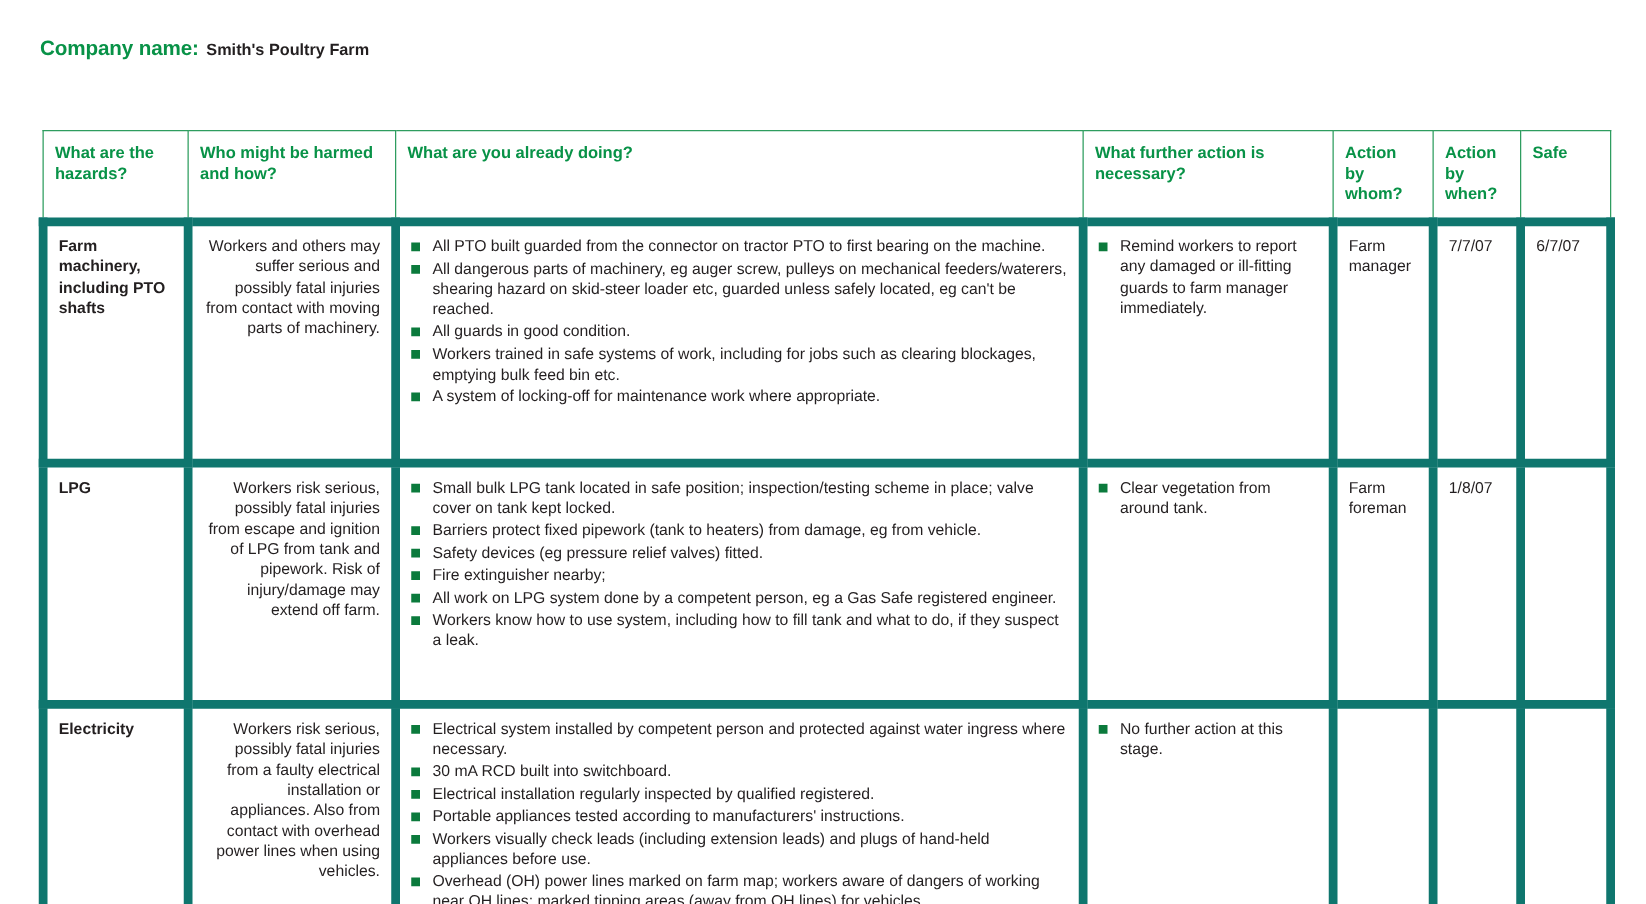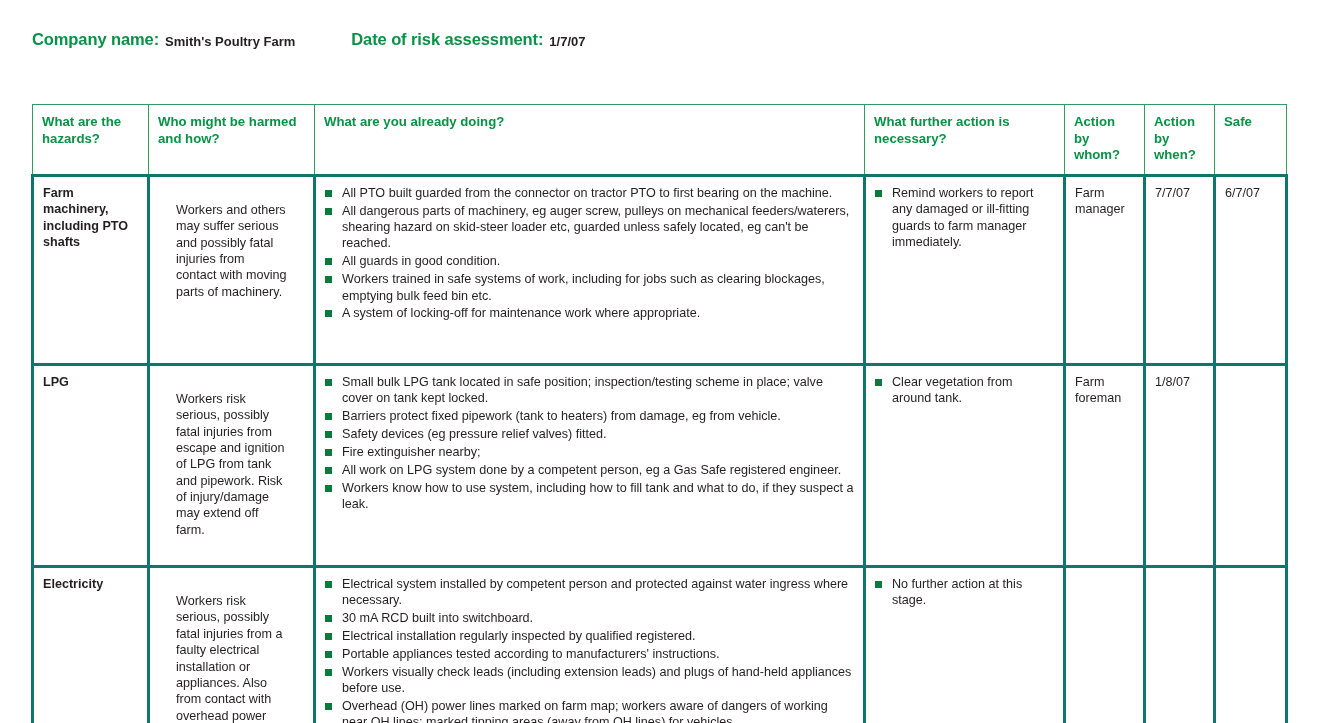--- a/index.html
+++ b/index.html
@@ -17,21 +17,21 @@
 
   
   .doc-header {
     position: absolute;
     left: 32px;
     top: 30px;
     display: flex;
     align-items: baseline;
     white-space: nowrap;
   }
-  .hdr-group { display: flex; align-items: flex-end; }
+  .hdr-group { display: flex; align-items: center; }
   .hdr-label {
     color: #089247;
     font-weight: bold;
     font-size: 16.5px;
     letter-spacing: -0.1px;
   }
   .hdr-value {
     color: #231f20;
     font-weight: bold;
     font-size: 13px;
@@ -44,21 +44,21 @@
     position: absolute;
     left: 31px;
     top: 104px;
     width: 1254px;
     border-collapse: collapse;
     table-layout: fixed;
   }
   .ra-table td, .ra-table th {
     vertical-align: top;
     padding: 8px 9px 10px 9px;
-    border: 3px solid #0f766e;
+    border: 7px solid #0f766e;
     font-size: 12.6px;
     line-height: 1.30;
   }
   .ra-table thead th {
     border: 1px solid #2e9d5f;
     color: #089247;
     font-weight: bold;
     text-align: left;
     font-size: 13.2px;
     line-height: 1.26;
@@ -96,35 +96,31 @@
   }
   ul.blist li::before {
     content: "";
     position: absolute;
     left: 0;
     top: 5px;
     width: 7px;
     height: 7px;
     background: #0b7a3c;
   }
-  .narrow-text { margin: 17px; }
+  .narrow-text { margin: 0; text-align: right; }
 </style>
 </head>
 <body>
 
 <div class="doc-header">
   <div class="hdr-group">
     <span class="hdr-label">Company name:</span>
     <span class="hdr-value">Smith's Poultry Farm</span>
   </div>
   <div class="hdr-gap"></div>
-  <div class="hdr-group">
-    <span class="hdr-label">Date of risk assessment:</span>
-    <span class="hdr-value">1/7/07</span>
-  </div>
 </div>
 
 <table class="ra-table">
   <colgroup>
     <col class="c-hazard">
       <col class="c-harmed">
       <col class="c-doing">
     <col class="c-further">
       <col class="c-who">
       <col class="c-when">

